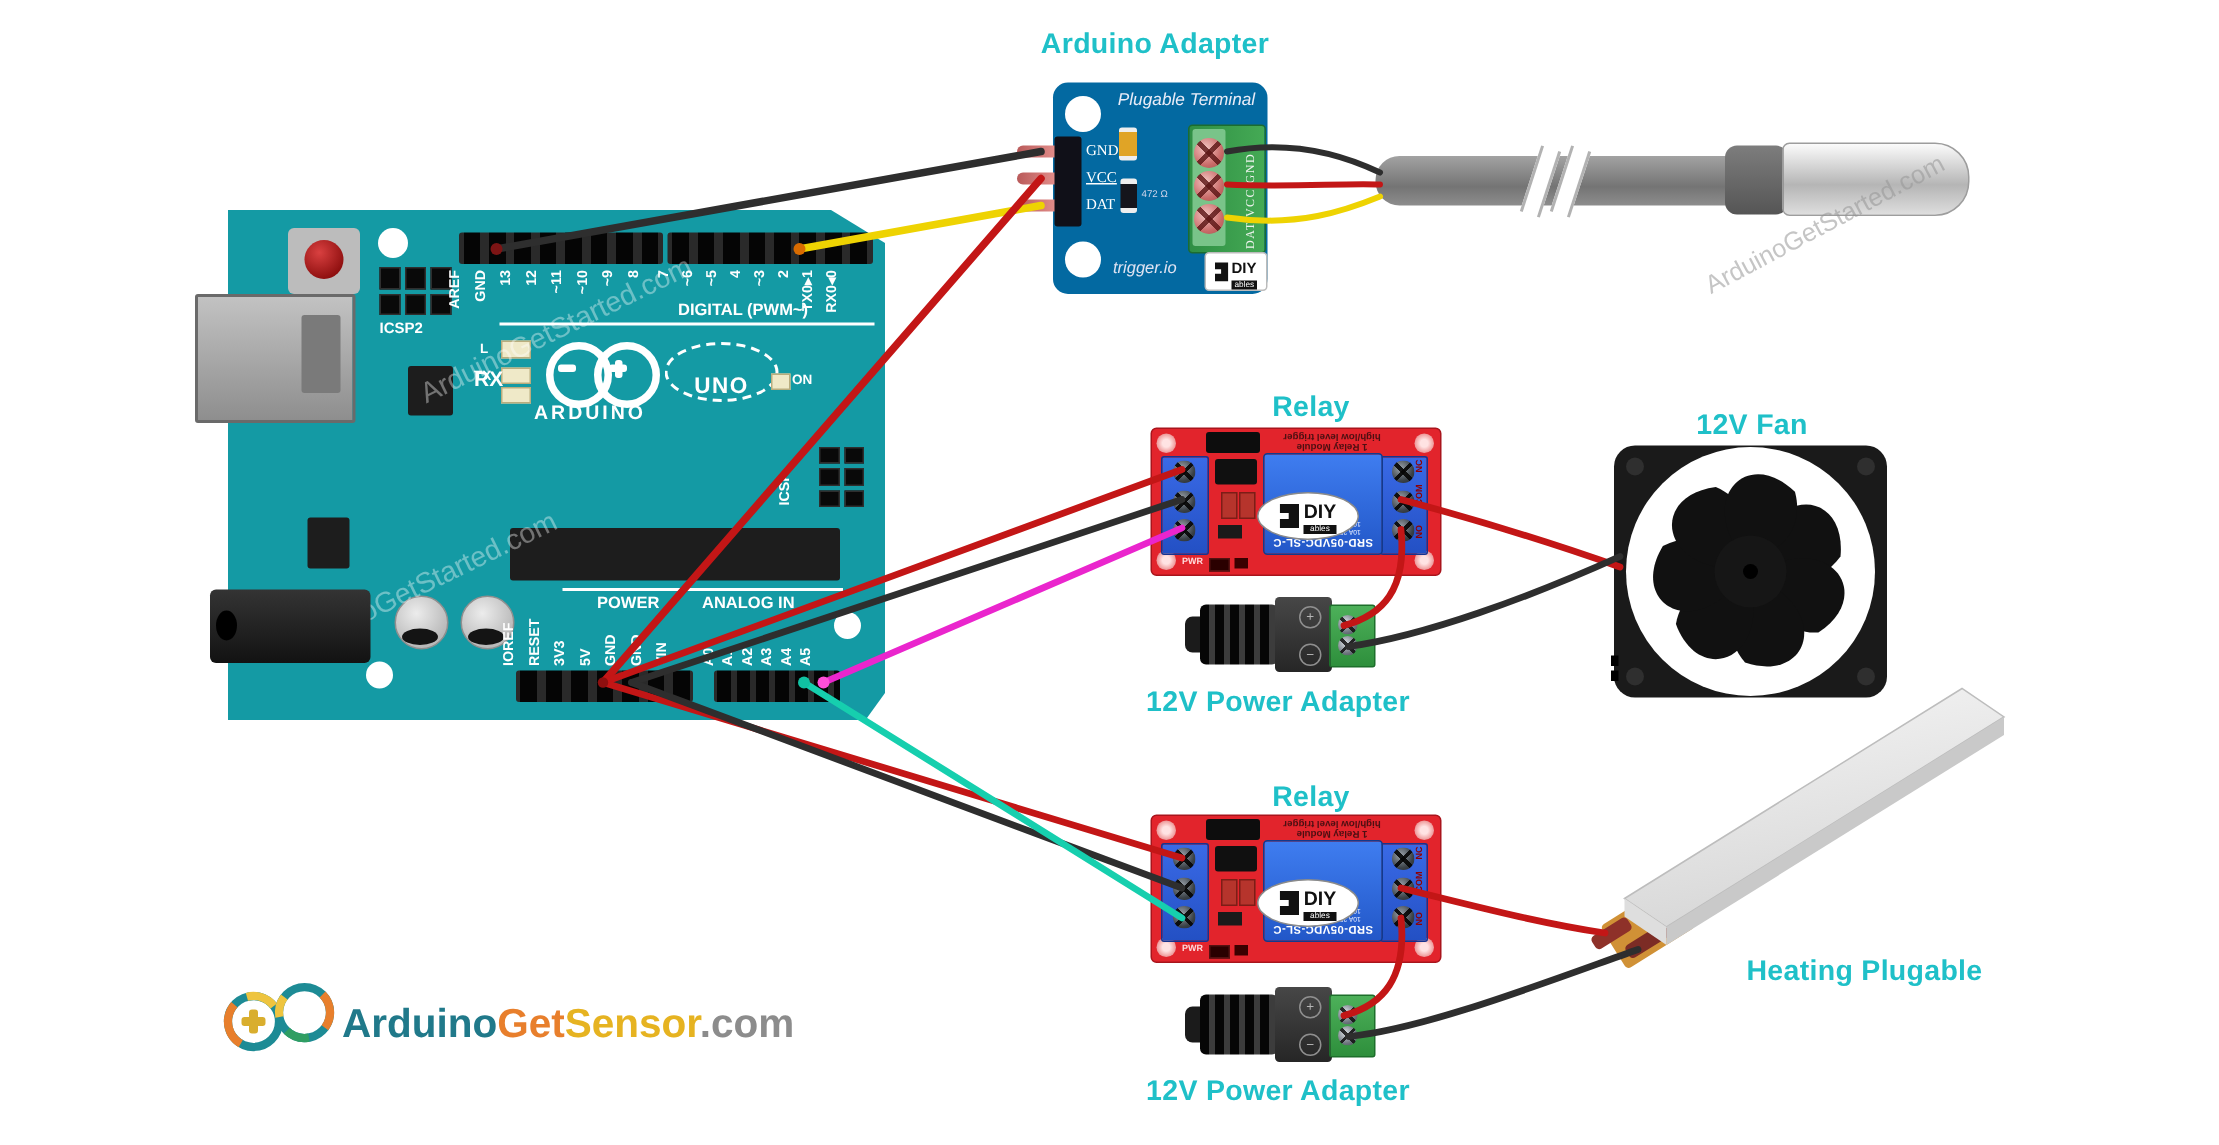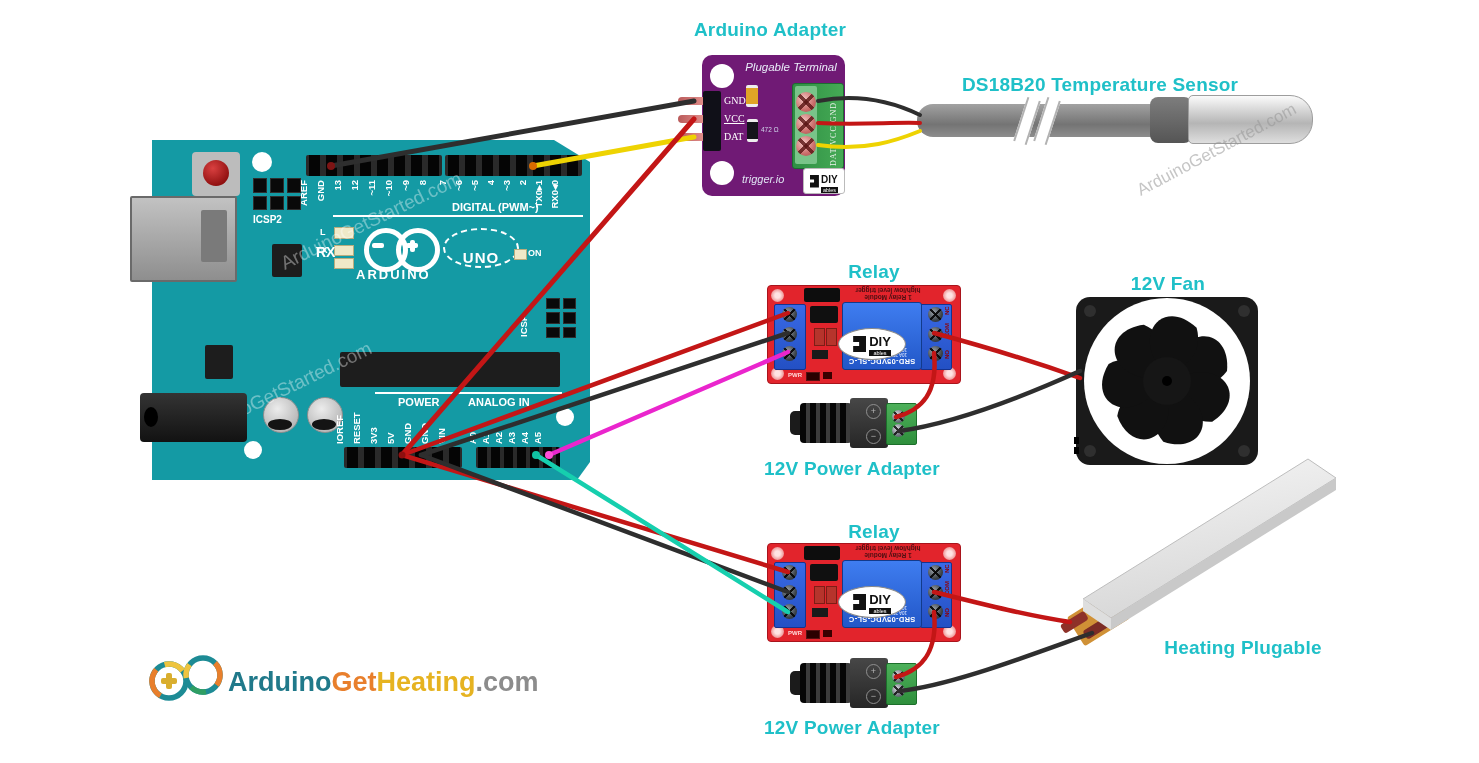--- a/index.html
+++ b/index.html
@@ -32,21 +32,21 @@
   .icsp div{background:#090909;border:1px solid #2e2e2e;}
   .cap-round{position:absolute;width:34px;height:34px;border-radius:50%;border:1px solid #8f8f8f;
      background:radial-gradient(circle at 40% 32%,#ececec,#b9b9b9 72%);}
   .cap-round i{position:absolute;left:4px;bottom:2px;width:24px;height:11px;background:#141414;border-radius:50%;}
   .inf-c{position:absolute;width:34px;height:34px;border:5px solid #fff;border-radius:50%;}
   .inf-b{position:absolute;background:#fff;border-radius:2px;}
   .uno-oval{position:absolute;left:291px;top:88px;width:72px;height:36px;border:2px dashed #fff;
      border-radius:50%;display:flex;align-items:flex-end;justify-content:center;
      color:#fff;font-weight:bold;font-size:15px;letter-spacing:1px;}
   
-  #wadapter{left:702px;top:55px;width:143px;height:141px;background:#701a75;border-radius:10px;}
+  #wadapter{left:702px;top:55px;width:143px;height:141px;background:#0369a1;border-radius:10px;}
   .leg{position:absolute;width:32px;height:8px;border-radius:4px;
        background:linear-gradient(90deg,#b95a5a,#ec9a96);}
   .serif{font-family:"Liberation Serif",serif;}
   .screw{position:absolute;border-radius:50%;
     background-image:linear-gradient(45deg,transparent 44%,rgba(15,15,15,.85) 44% 56%,transparent 56%),
       linear-gradient(135deg,transparent 44%,rgba(15,15,15,.85) 44% 56%,transparent 56%),
       radial-gradient(circle at 38% 35%,#d8dde2,#6a737b 62%,#434a52);}
   .screw.pink{background-image:linear-gradient(45deg,transparent 44%,rgba(90,20,20,.8) 44% 56%,transparent 56%),
       linear-gradient(135deg,transparent 44%,rgba(90,20,20,.8) 44% 56%,transparent 56%),
       radial-gradient(circle at 38% 35%,#f3c5c2,#c96a68 62%,#a2514e);}
@@ -445,36 +445,35 @@
     <path d="M899,691 C950,686 1030,655 1092,633" stroke="#2e2e2e" stroke-width="4.5"></path>
 
     <circle cx="331" cy="166" r="4" fill="#7d1414"></circle>
     <circle cx="533" cy="166" r="4" fill="#d96b00"></circle>
     <circle cx="402" cy="455" r="3.5" fill="#8e0f0f"></circle>
     <circle cx="536" cy="455" r="4" fill="#10c2a2"></circle>
     <circle cx="549" cy="455" r="4" fill="#ff4fd8"></circle>
   </svg>
 
   <div class="cap" style="left:770px;top:19px;">Arduino Adapter</div>
-  <div class="cap" style="left:1100px;top:74px;">DS18B20 Temperature Sensor</div>
   <div class="cap" style="left:874px;top:261px;">Relay</div>
   <div class="cap" style="left:1168px;top:273px;">12V Fan</div>
   <div class="cap" style="left:852px;top:458px;">12V Power Adapter</div>
   <div class="cap" style="left:874px;top:521px;">Relay</div>
   <div class="cap" style="left:1243px;top:637px;">Heating Plugable</div>
   <div class="cap" style="left:852px;top:717px;">12V Power Adapter</div>
 
   <svg width="100" height="62" style="left:142px;top:650px;" fill="none">
     <circle cx="27" cy="31" r="17" stroke="#1d8b95" stroke-width="5.5"></circle>
     <circle cx="27" cy="31" r="17" stroke="#e87f2c" stroke-width="5.5" stroke-dasharray="30 120" transform="rotate(120 27 31)"></circle>
     <circle cx="27" cy="31" r="17" stroke="#eec43f" stroke-width="5.5" stroke-dasharray="20 120" transform="rotate(255 27 31)"></circle>
     <circle cx="61" cy="25" r="17" stroke="#1d8b95" stroke-width="5.5"></circle>
     <circle cx="61" cy="25" r="17" stroke="#e87f2c" stroke-width="5.5" stroke-dasharray="24 120" transform="rotate(-45 61 25)"></circle>
     <circle cx="61" cy="25" r="17" stroke="#2f9e63" stroke-width="5.5" stroke-dasharray="16 120" transform="rotate(80 61 25)"></circle>
     <circle cx="61" cy="25" r="17" stroke="#eec43f" stroke-width="5.5" stroke-dasharray="14 120" transform="rotate(170 61 25)"></circle>
     <rect x="19" y="28" width="16" height="6" rx="2" fill="#d9ae2e"></rect>
     <rect x="24" y="23" width="6" height="16" rx="2" fill="#d9ae2e"></rect>
   </svg>
   <div id="logotext">
-    <span class="p1">Arduino</span><span class="p2">Get</span><span class="p3">Heating</span><span class="p4">.com</span>
+    <span class="p1">Arduino</span><span class="p2">Get</span><span class="p3">Sensor</span><span class="p4">.com</span>
   </div>
 
 </div>
 
 </body></html>

